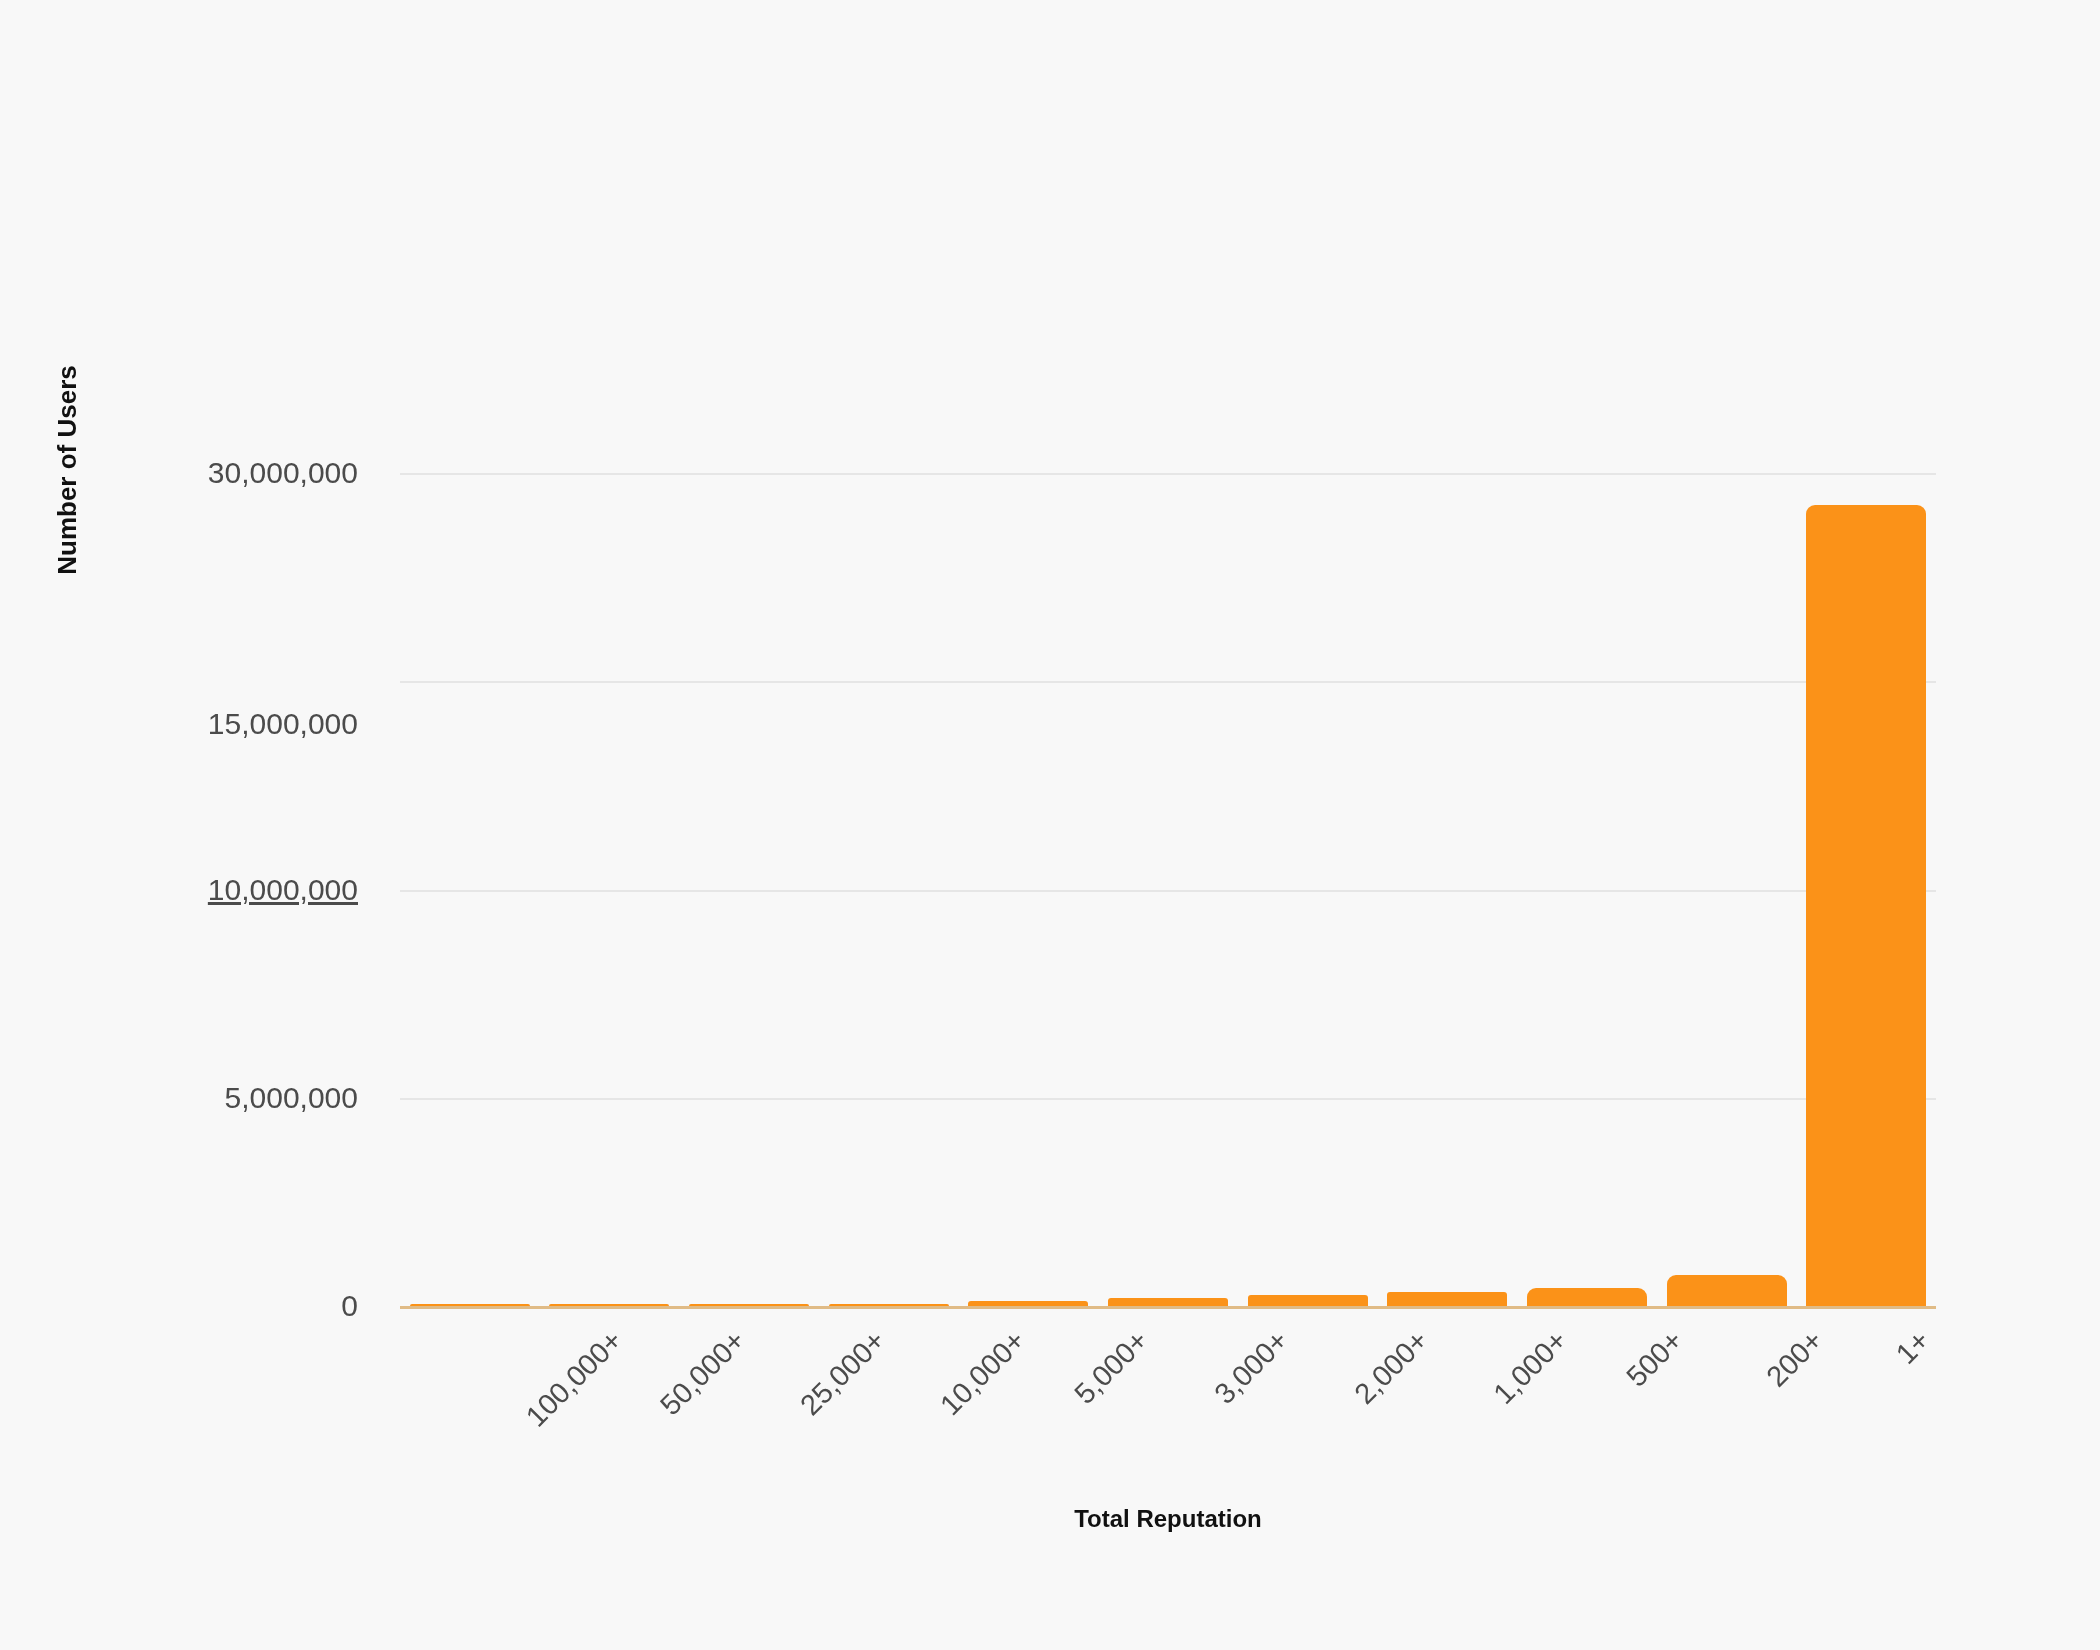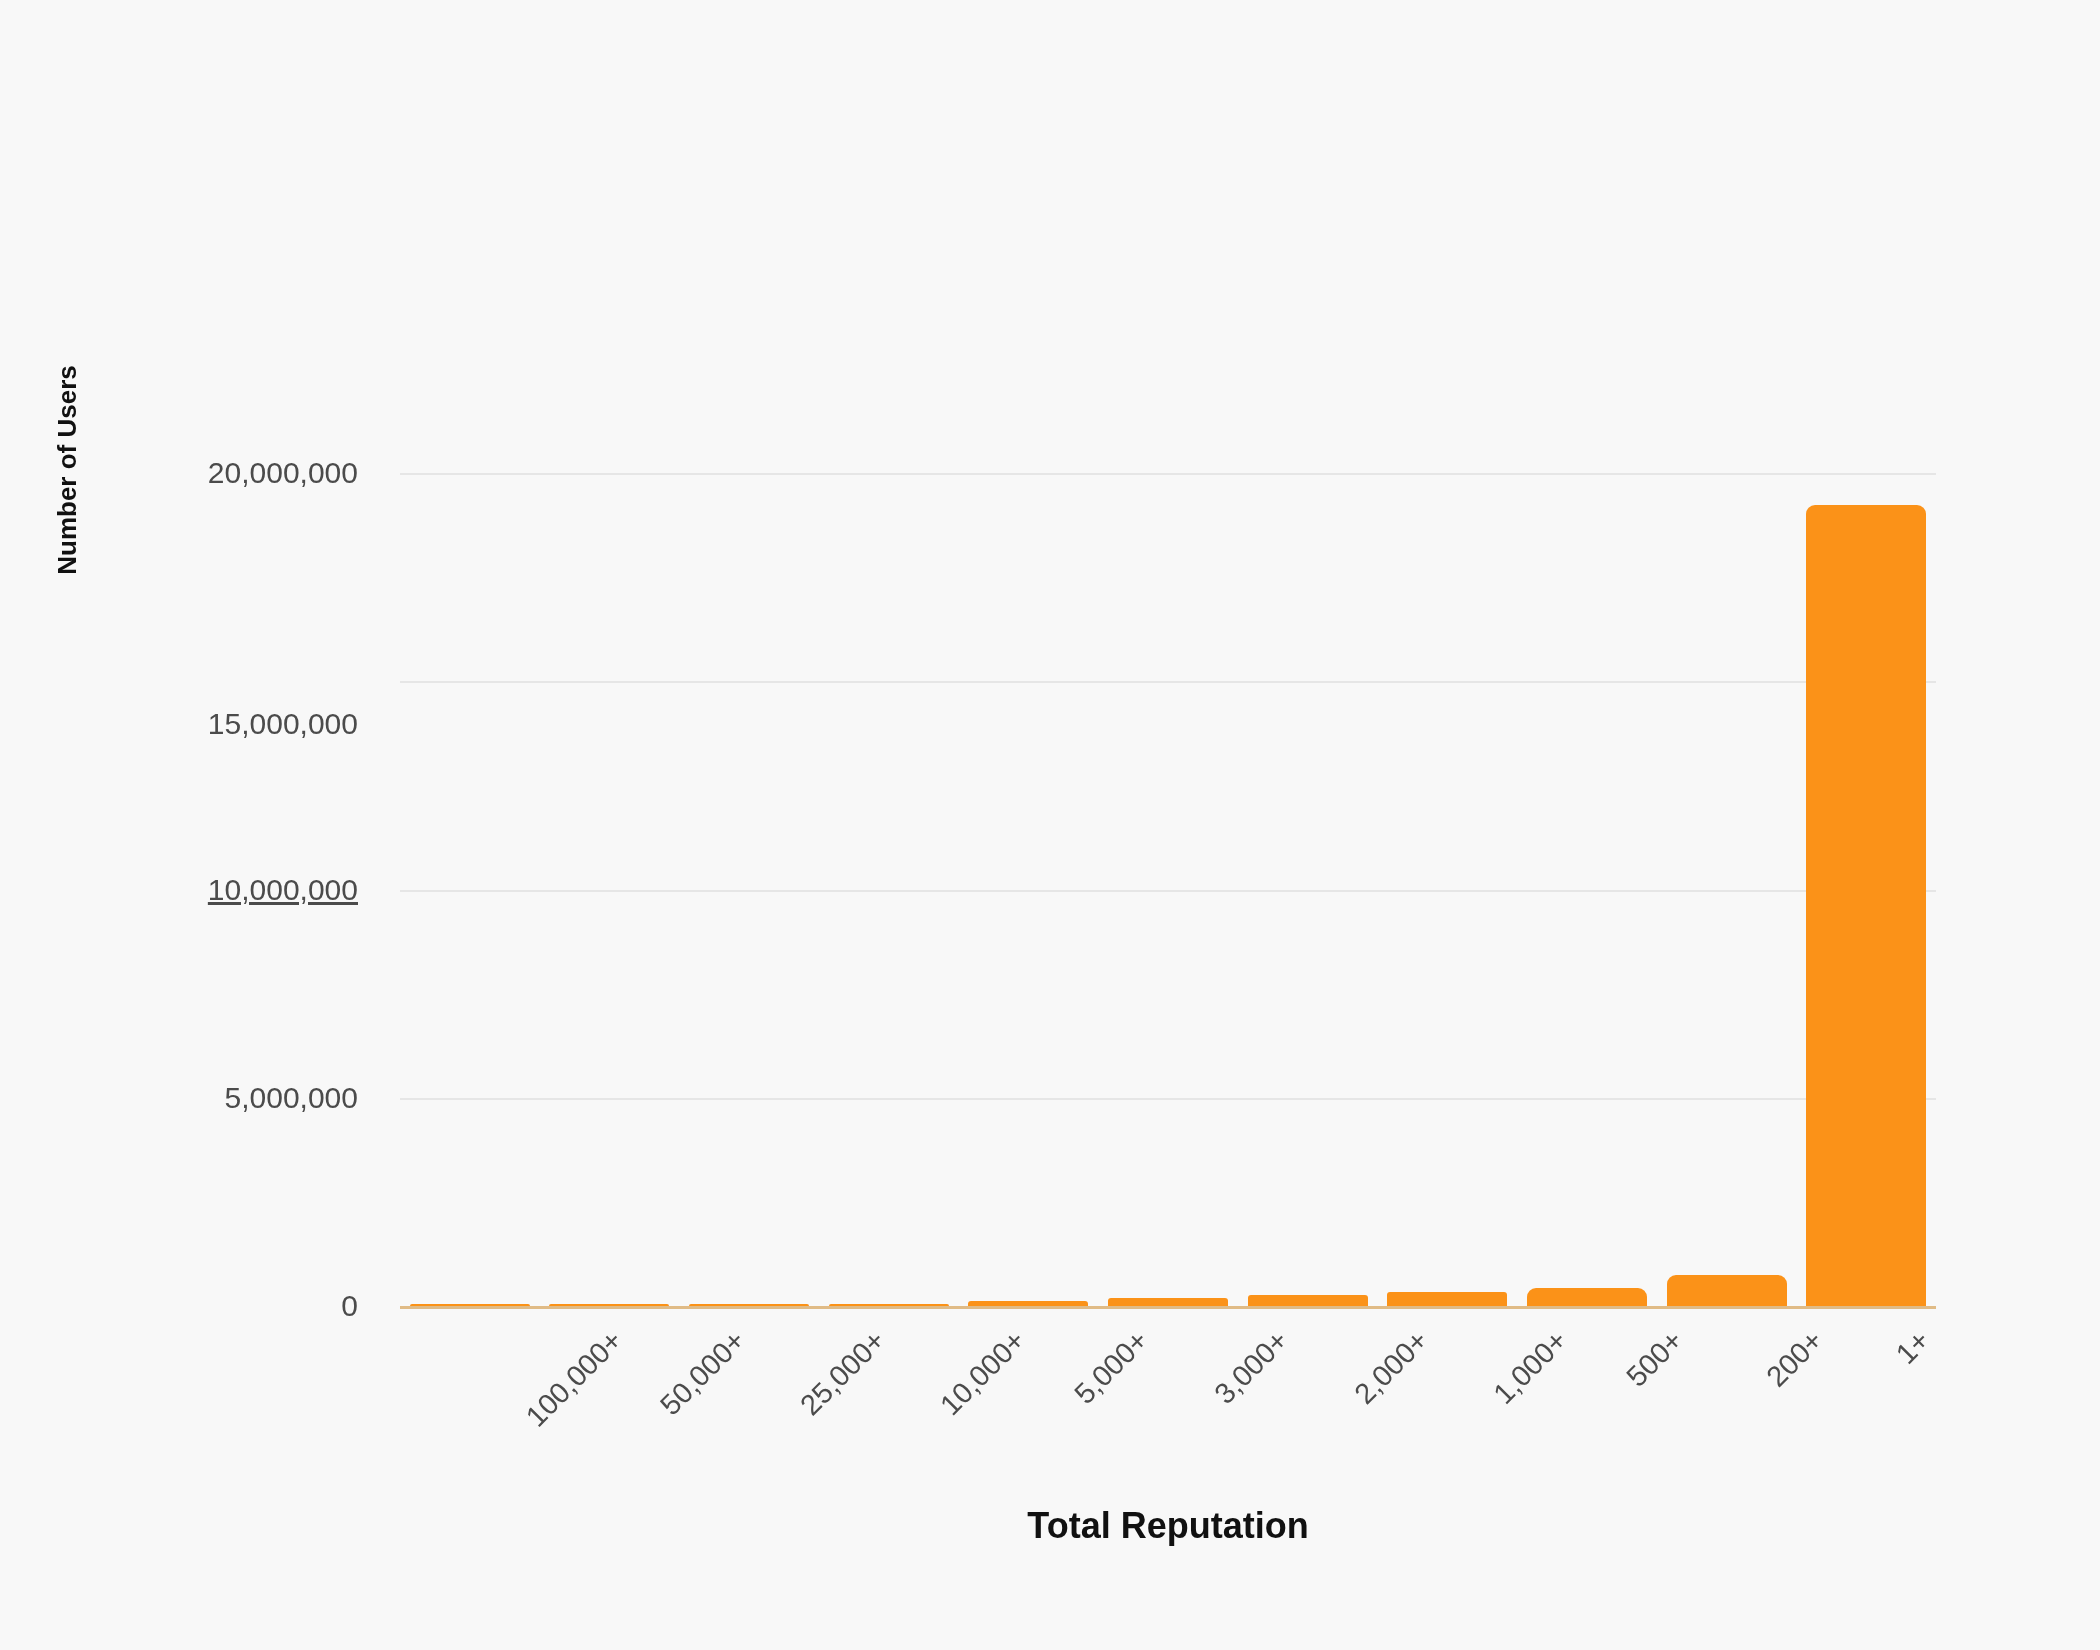--- a/index.html
+++ b/index.html
@@ -53,21 +53,21 @@
     white-space: nowrap;
   }
 
   
   .x-axis-title {
     position: absolute;
     left: 400px;
     top: 1505px;
     width: 1536px;
     text-align: center;
-    font-size: 36px;
+    font-size: 24px;
     font-weight: bold;
     color: #111111;
   }
 
   
   .plot-area {
     position: absolute;
     left: 400px;
     top: 440px;
     width: 1536px;
@@ -164,21 +164,21 @@
       <div class="gridline" style="top: 449.654px; background: rgb(230, 230, 230);"></div>
       <div class="gridline" style="top: 241.481px; background: rgb(230, 230, 230);"></div>
       <div class="gridline" style="top: 33.3077px; background: rgb(230, 230, 230);"></div>
     </div>
 
   <div class="y-labels" id="y-labels">
       <div class="y-tick-label" style="top: 866px; color: rgb(75, 75, 75);">0</div>
       <div class="y-tick-label" style="top: 657.827px; color: rgb(75, 75, 75);">5,000,000</div>
       <div class="y-tick-label" style="top: 449.654px; color: rgb(75, 75, 75); text-decoration: underline;">10,000,000</div>
       <div class="y-tick-label" style="top: 241.481px; color: rgb(75, 75, 75); margin-top: 43px;">15,000,000</div>
-      <div class="y-tick-label" style="top: 33.3077px; color: rgb(75, 75, 75);">20,000,000</div>
+      <div class="y-tick-label" style="top: 33.3077px; color: rgb(75, 75, 75);">30,000,000</div>
     </div>
 
   <div class="bars-layer" id="bars-layer">
       <div class="bar-slot" style="left: 9.77455px; width: 120.087px;">
         <div class="bar" title="100,000+: 1,100" style="height: 2.5px; background: rgb(251, 146, 24); border-radius: 3px 3px 0px 0px;"></div>
       </div>
       <div class="bar-slot" style="left: 149.411px; width: 120.087px;">
         <div class="bar" title="50,000+: 5,200" style="height: 2.5px; background: rgb(251, 146, 24); border-radius: 3px 3px 0px 0px;"></div>
       </div>
       <div class="bar-slot" style="left: 289.047px; width: 120.087px;">

